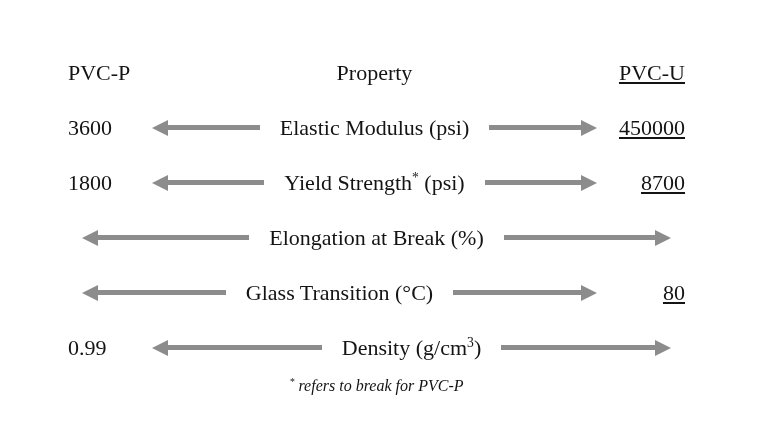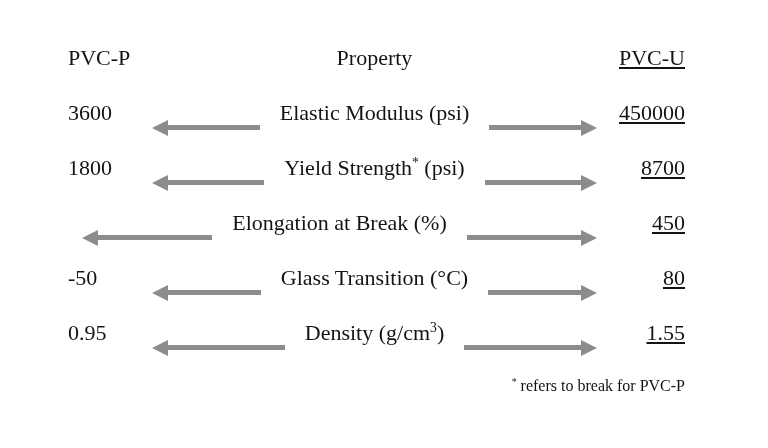--- a/index.html
+++ b/index.html
@@ -16,20 +16,21 @@
   .canvas {
     position: relative;
     width: 768px;
     height: 448px;
     background: var(--background);
     overflow: hidden;
     padding: 45px 83px 0 68px;
   }
   .hdr-row, .row {
     display: flex;
+    align-items: center;
     height: 55px;
     font-size: 22px;
     white-space: nowrap;
   }
   .hdr-left, .val.left {
     width: 70px;
     flex: 0 0 70px;
     text-align: left;
   }
   .hdr-right, .val.right {
@@ -72,21 +73,22 @@
   }
   .head-right {
     width: 0; height: 0;
     border-top: 8px solid transparent;
     border-bottom: 8px solid transparent;
     border-left: 16px solid var(--arrow);
   }
   .footnote {
     margin-top: 2px;
     font-size: 16px;
-    text-align: right;
+    text-align: center;
+    font-style: italic;
   }
 </style>
 </head>
 <body>
 
 <div class="canvas">
 
   <div class="hdr-row">
     <span class="hdr-left">PVC-P</span>
     <span class="hdr-center">Property</span>
@@ -124,46 +126,43 @@
   <div class="row">
     <span class="arrow">
         <span class="head-left"></span>
         <span class="shaft"></span>
       </span>
     <span class="prop"><span>Elongation at Break (%)</span><sup></sup><span></span></span>
     <span class="arrow">
         <span class="shaft"></span>
         <span class="head-right"></span>
       </span>
-    <span class="val right">450</span>
   </div>
 
   <div class="row">
-    <span class="val left">-50</span>
     <span class="arrow">
         <span class="head-left"></span>
         <span class="shaft"></span>
       </span>
     <span class="prop"><span>Glass Transition (°C)</span><sup></sup><span></span></span>
     <span class="arrow">
         <span class="shaft"></span>
         <span class="head-right"></span>
       </span>
     <span class="val right">80</span>
   </div>
 
   <div class="row">
-    <span class="val left">0.95</span>
+    <span class="val left">0.99</span>
     <span class="arrow">
         <span class="head-left"></span>
         <span class="shaft"></span>
       </span>
     <span class="prop"><span>Density (g/cm</span><sup>3</sup><span>)</span></span>
     <span class="arrow">
         <span class="shaft"></span>
         <span class="head-right"></span>
       </span>
-    <span class="val right">1.55</span>
   </div>
 
   <div class="footnote"><sup>*</sup><span> refers to break for PVC-P</span></div>
 
 </div>
 
 </body></html>

